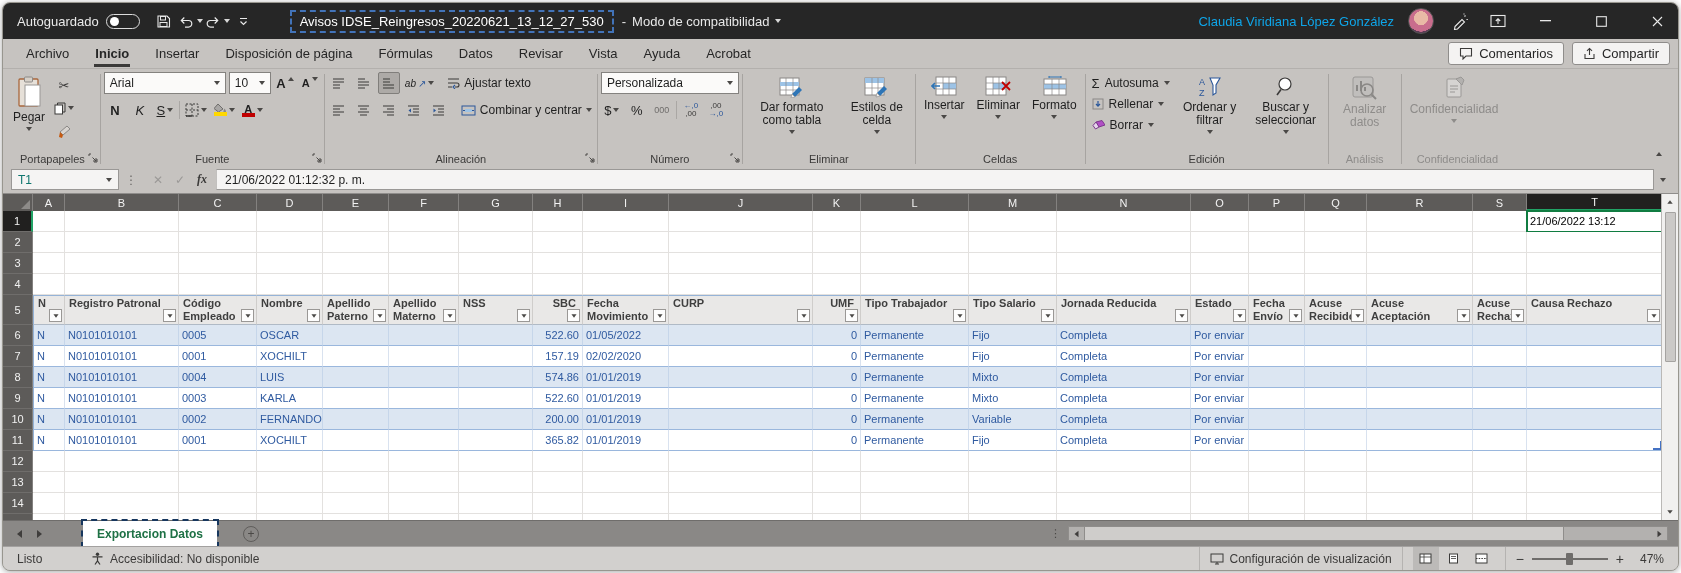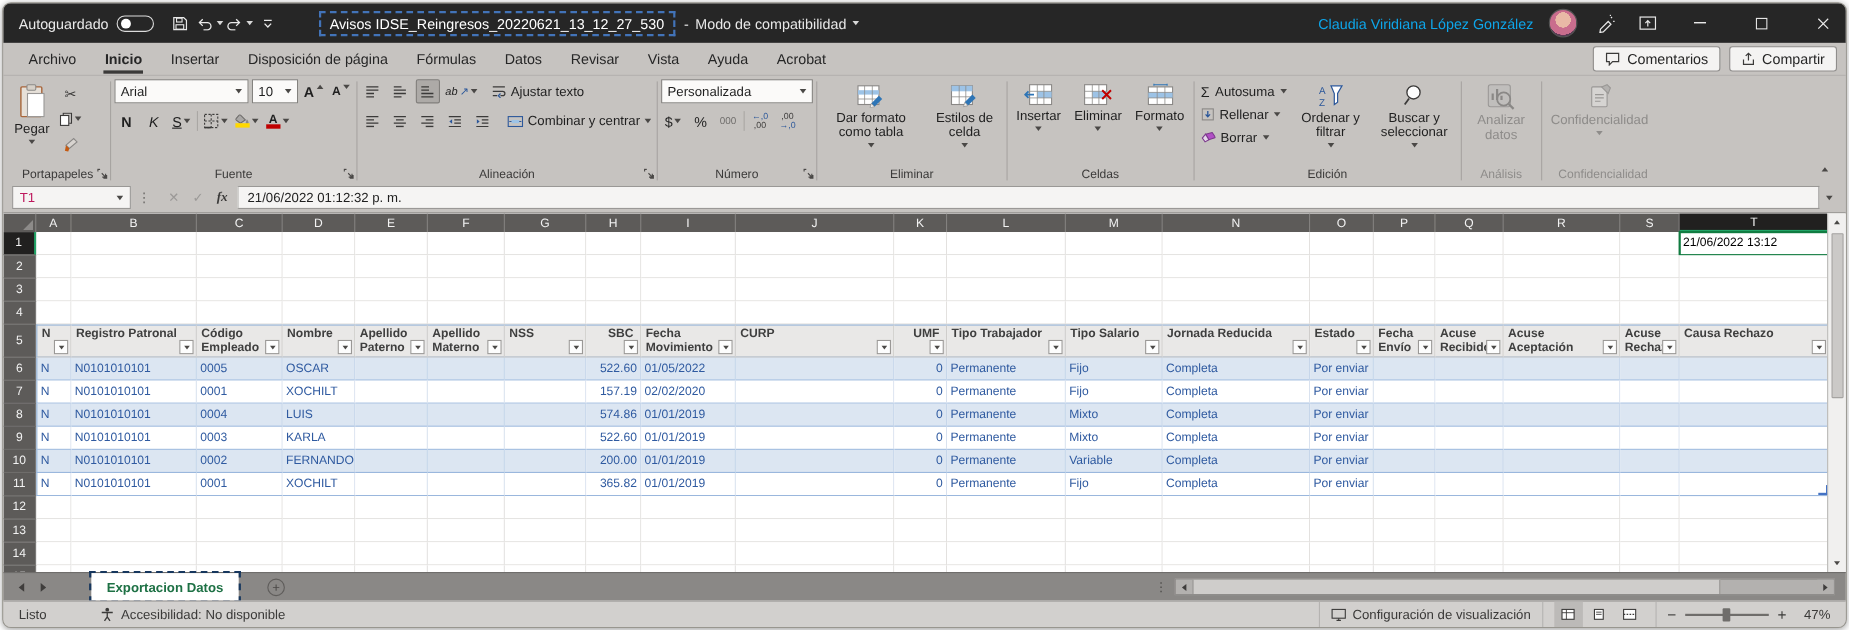--- a/index.html
+++ b/index.html
@@ -52,21 +52,21 @@
   .mr{display:flex;align-items:center;gap:5px;height:20px;font-size:12px;color:#1f1f1f;padding:0 3px;}
   .dis{color:#8e8c8a !important;}
   .minitxt{font-size:8px;line-height:8px;color:#3b3a39;text-align:center;}
   .redbar{width:13px;height:4px;background:#c00000;margin-top:-1px;}
   .yelbar{width:13px;height:4px;background:#ffd800;margin-top:-1px;}
   .bletter{font-weight:700;font-size:13px;}
   .collapse{position:absolute;right:10px;bottom:6px;width:18px;height:14px;display:flex;align-items:center;justify-content:center;}
 
   
   .fbar{height:27px;flex:0 0 27px;background:#c6c3c0;display:flex;align-items:center;padding:2px 6px 3px 8px;gap:0;border-bottom:1px solid #8f8d8b;}
-  .namebox{width:108px;height:21px;background:#f5f4f3;border:1px solid #9a9896;display:flex;align-items:center;padding:0 6px;font-size:12px;color:#be185d;gap:6px;}
+  .namebox{width:108px;height:21px;background:#f5f4f3;border:1px solid #9a9896;display:flex;align-items:center;padding:0 6px;font-size:12px;color:#0f766e;gap:6px;}
   .namebox .sp{flex:1;}
   .fdots{color:#6a6866;padding:0 6px;font-size:12px;letter-spacing:1px;}
   .fxbtns{display:flex;align-items:center;gap:2px;padding:0 4px;}
   .fxb{width:20px;height:20px;display:flex;align-items:center;justify-content:center;font-size:12px;}
   .fxgray{color:#9b9997;}
   .fxit{font-style:italic;font-family:"Liberation Serif",serif;font-weight:700;color:#3b3a39;}
   .finput{flex:1;height:21px;background:#f5f4f3;border:1px solid #9a9896;border-left:1px solid #c2c0be;display:flex;align-items:center;padding:0 8px;font-size:12px;color:#1f1f1f;}
   .fexp{width:18px;display:flex;justify-content:center;}
 
   

